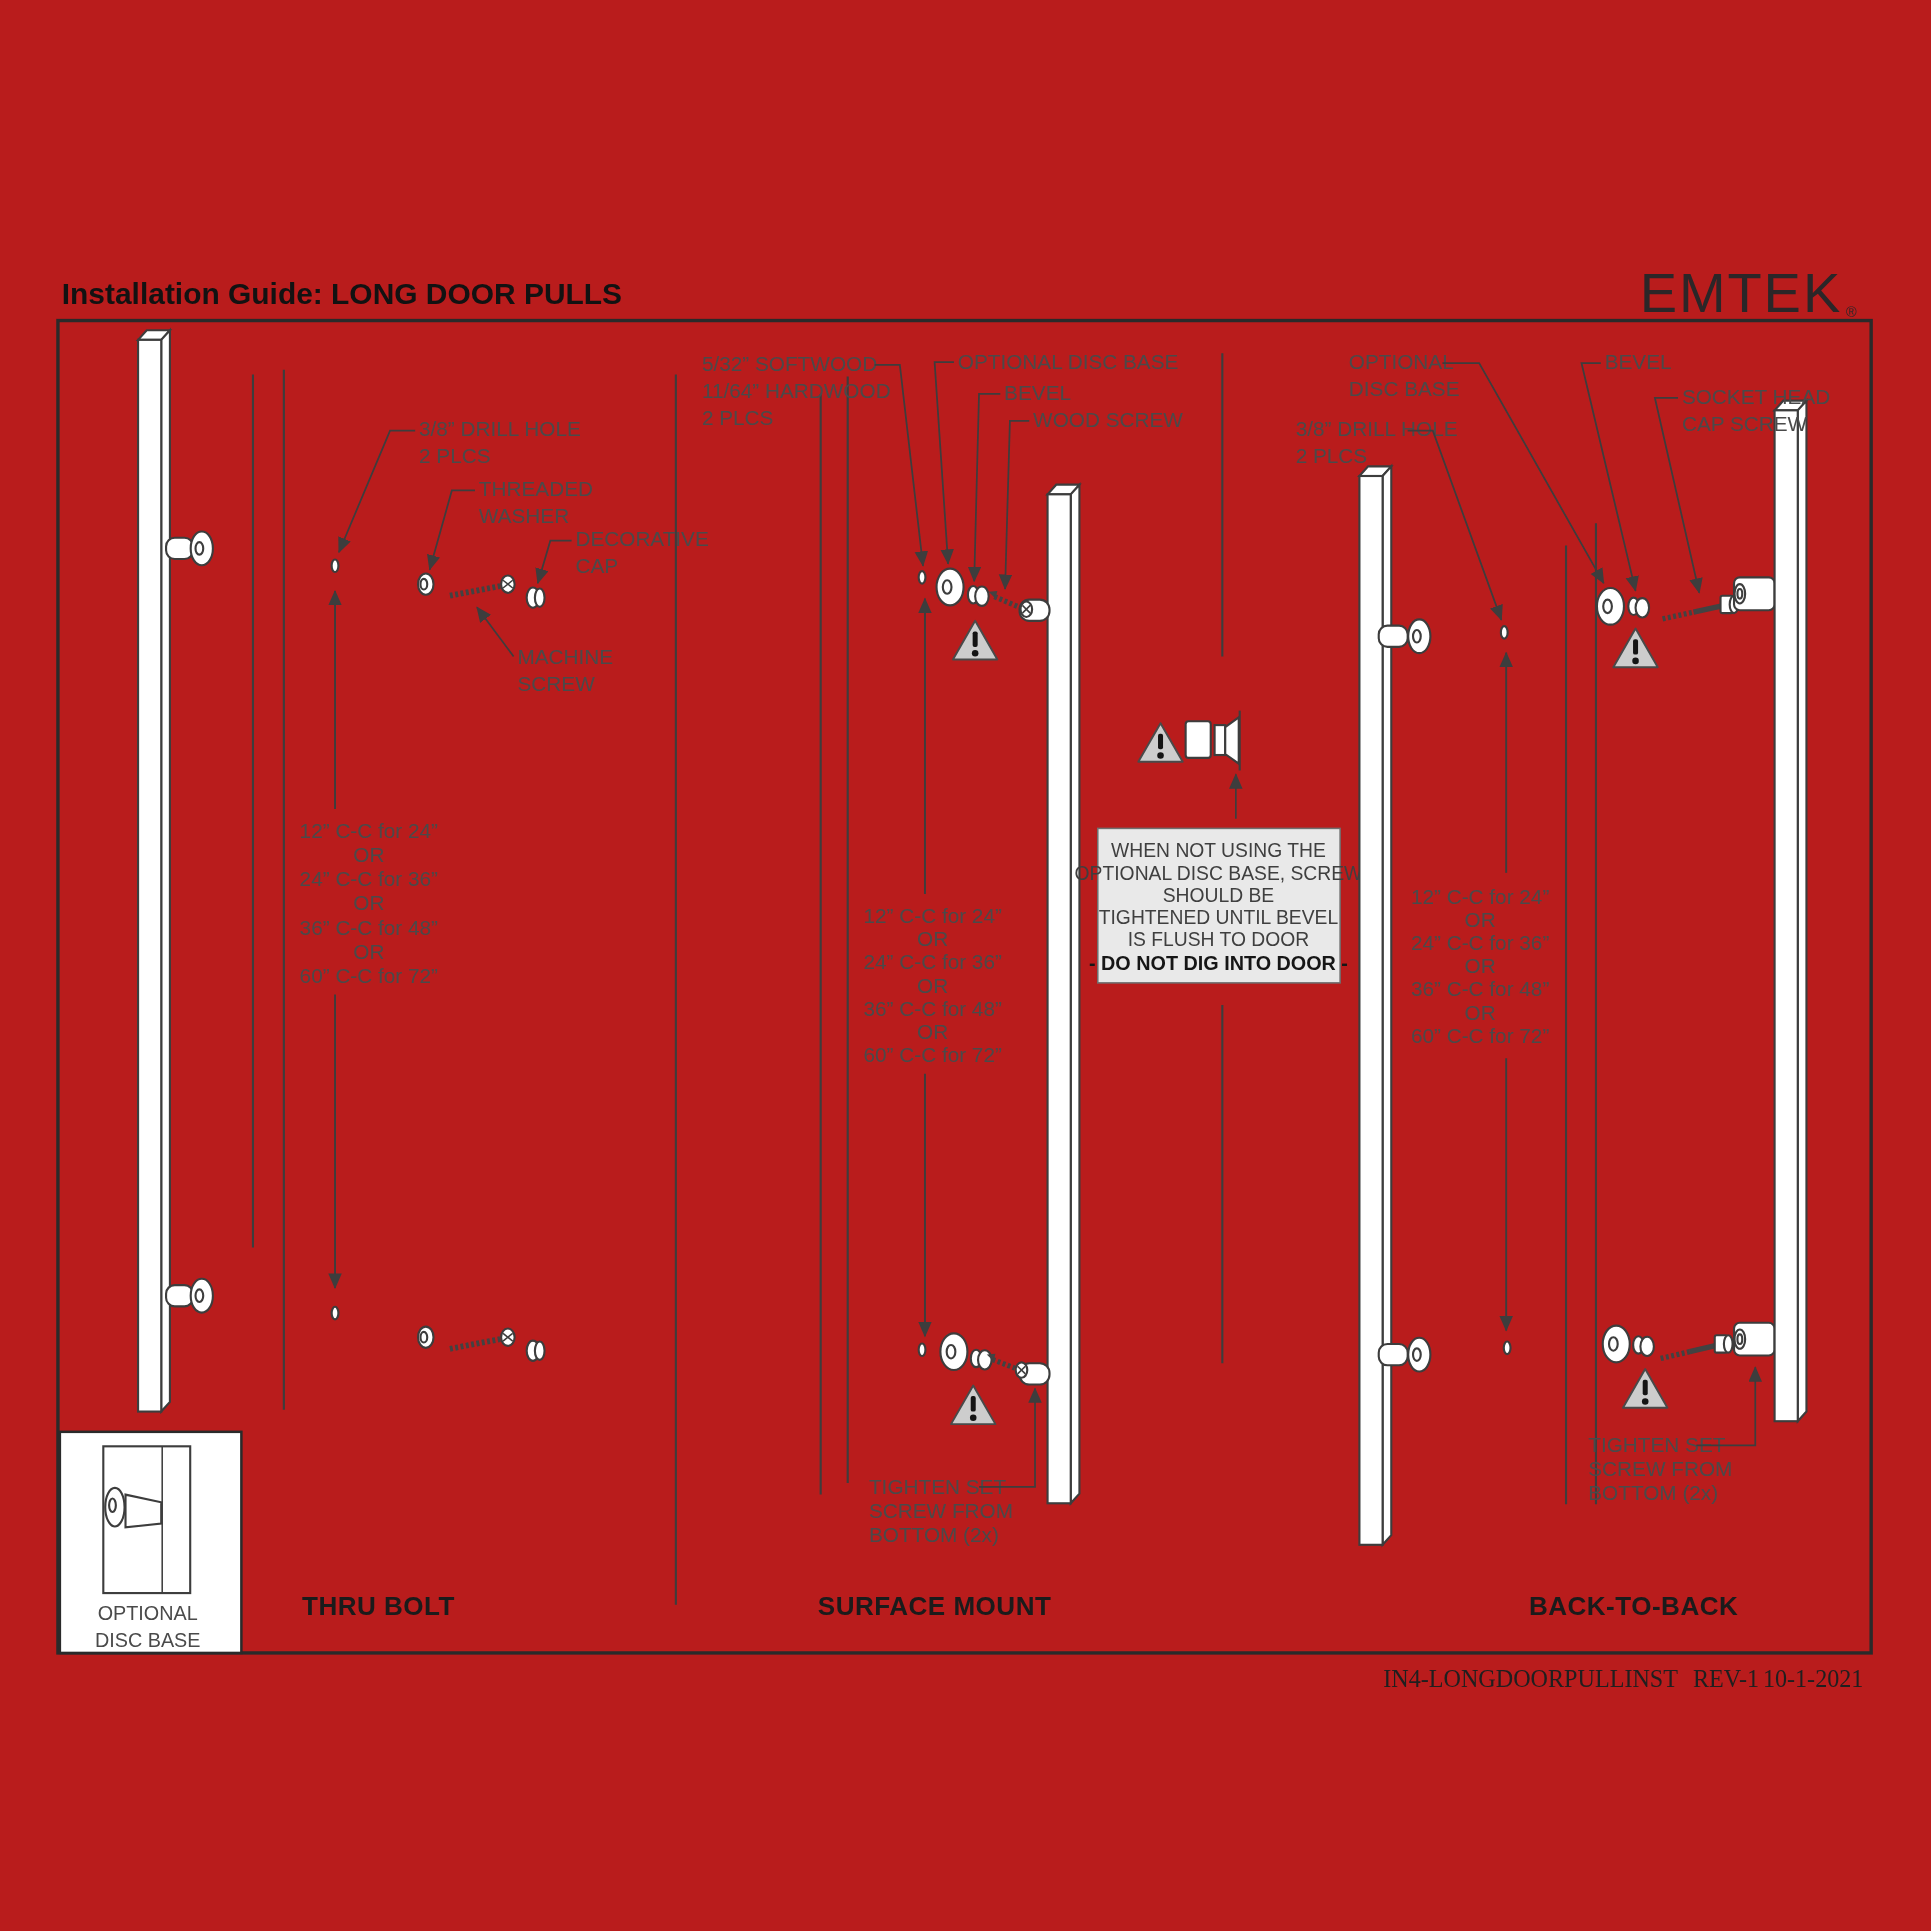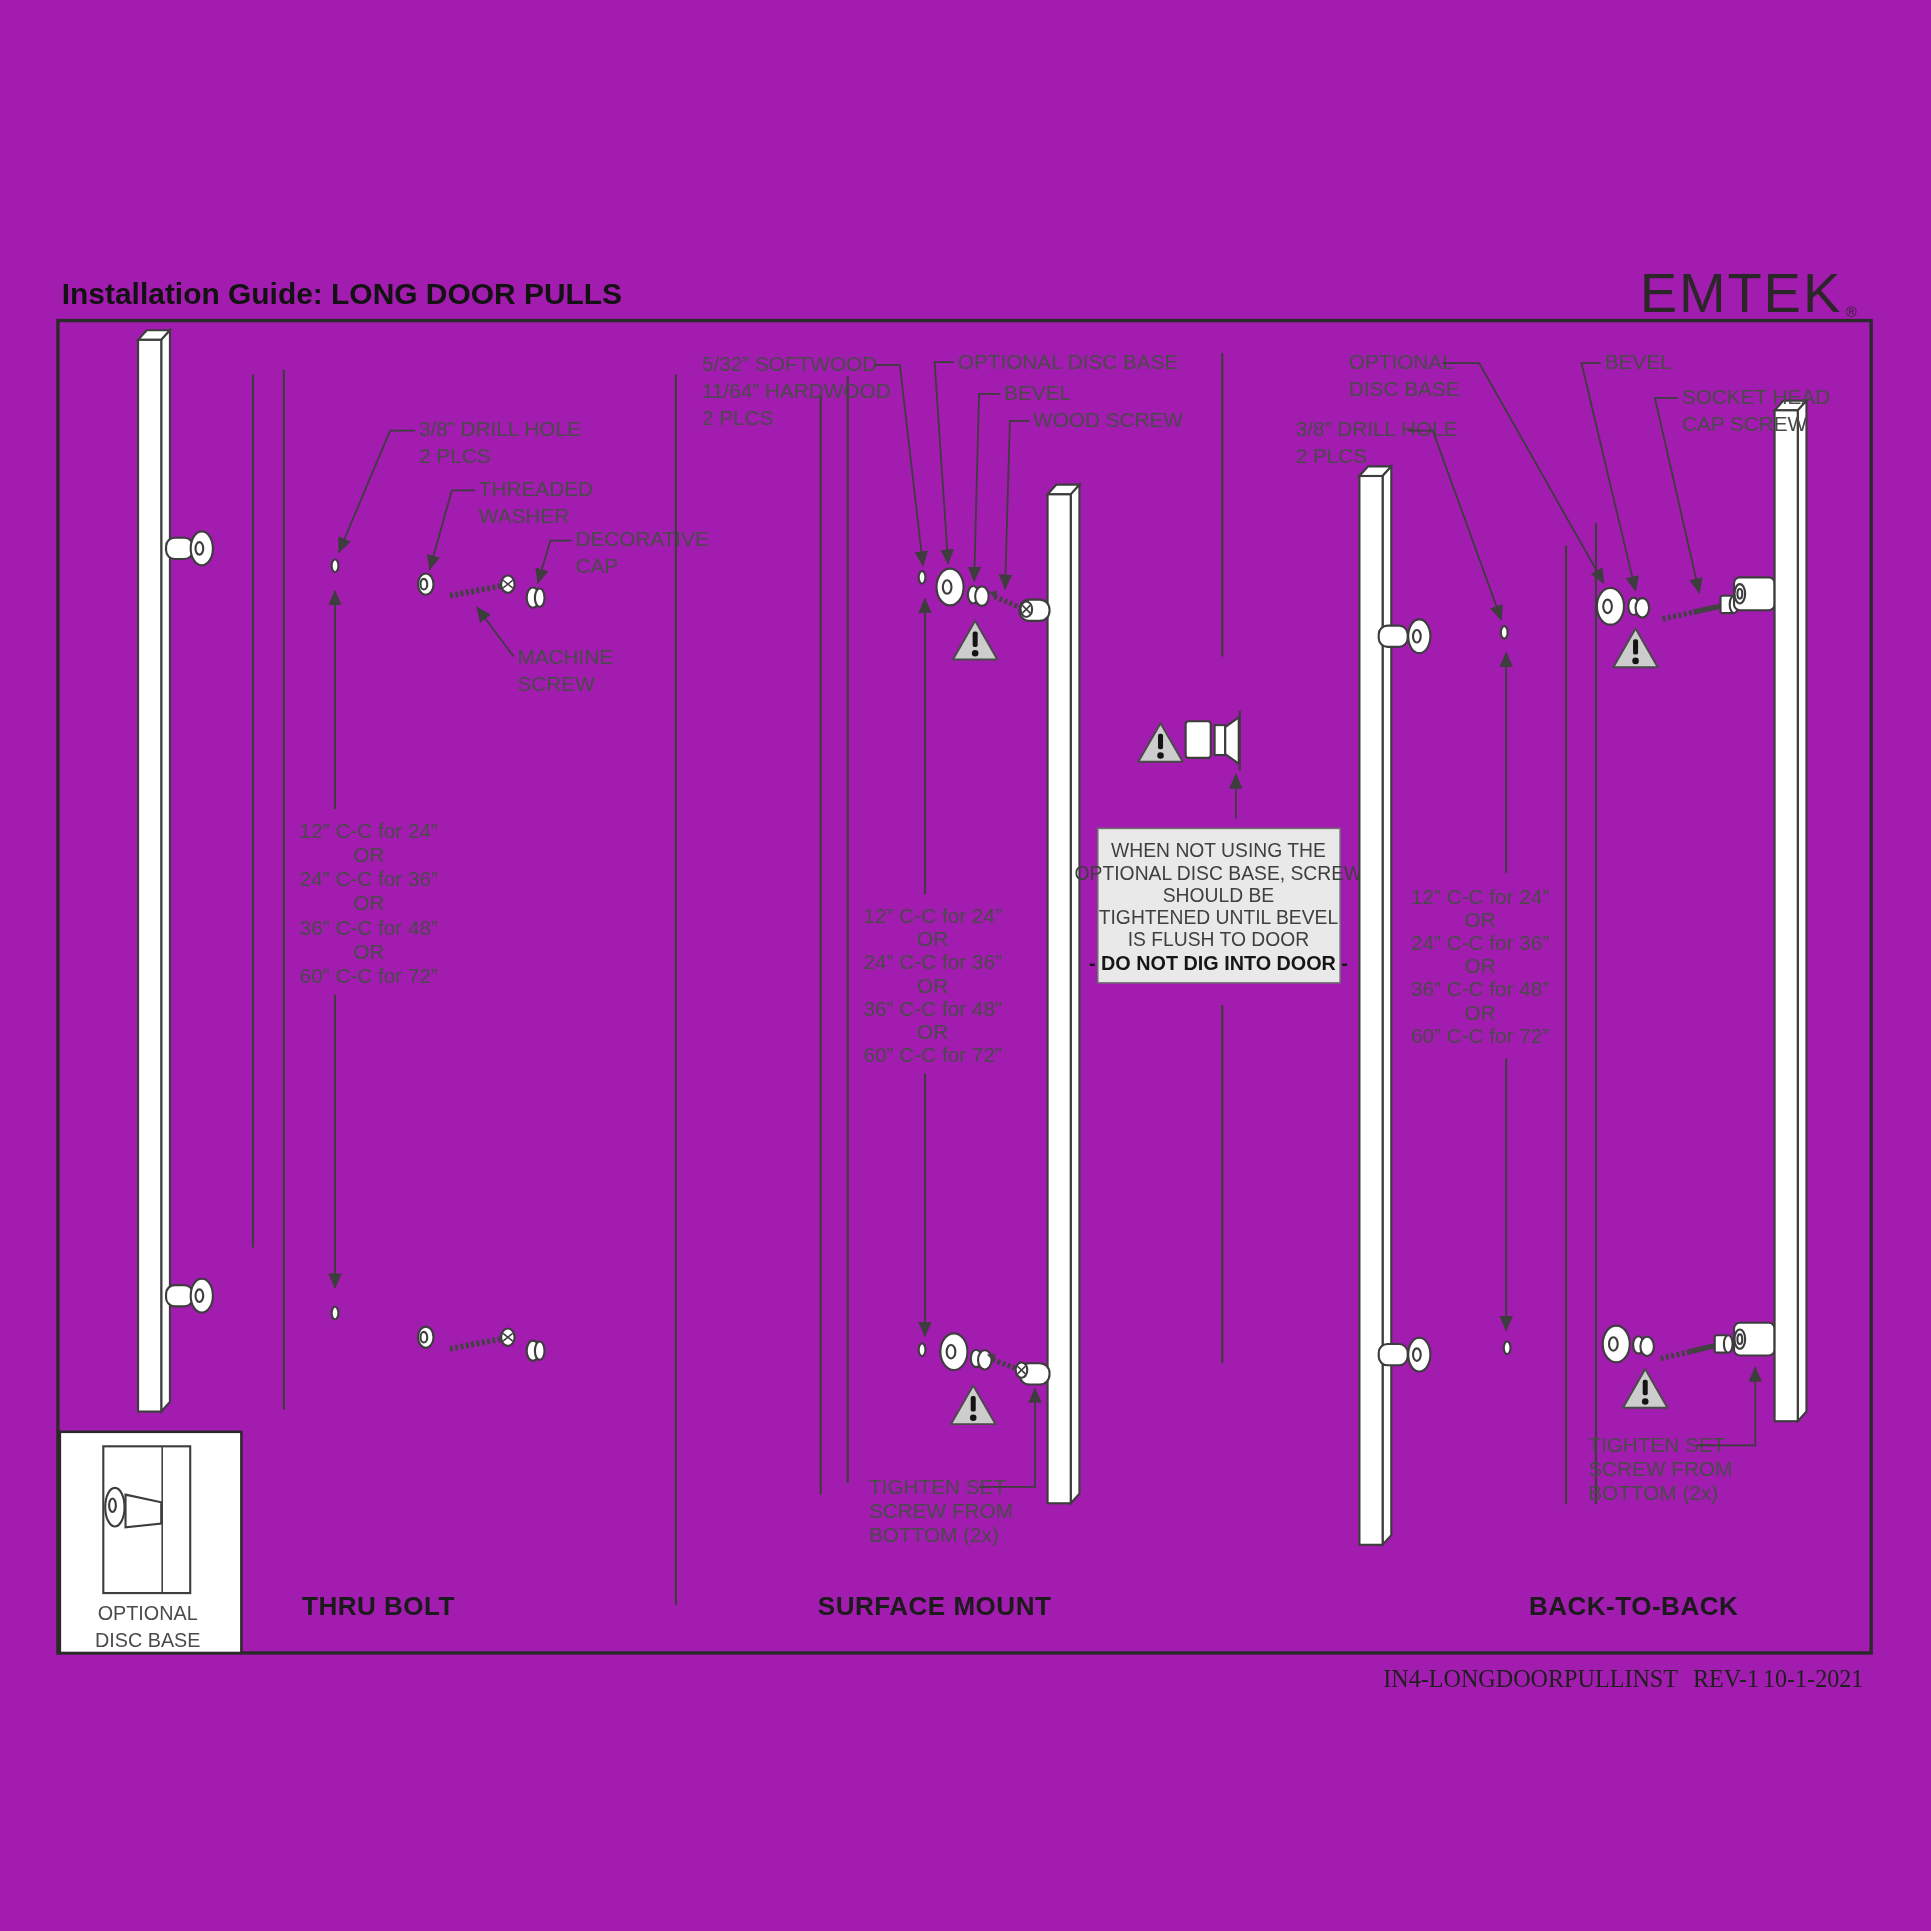--- a/index.html
+++ b/index.html
@@ -1,17 +1,17 @@
 <!DOCTYPE html>
 <html><head>
 <meta charset="utf-8">
 <style>
   html,body { margin:0; padding:0; background:#ffffff; }
   .page {
-    position:relative; width:1931px; height:1931px; background:#a21caf;
+    position:relative; width:1931px; height:1931px; background:#b91c1c;
     font-family:"Liberation Sans", sans-serif; overflow:hidden;
   }
   svg { position:absolute; left:0; top:0; }
 
   
   .title   { font-size:31px; font-weight:bold; fill:#121212; }
   .logo    { font-size:58px; fill:#2b2628; letter-spacing:2px; text-anchor:end; }
   .reg     { font-size:15px; fill:#2b2628; }
   .lbl     { font-size:21.5px; fill:#4a4a4a; }
   .cc      { font-size:21.5px; fill:#4a4a4a; text-anchor:middle; }

